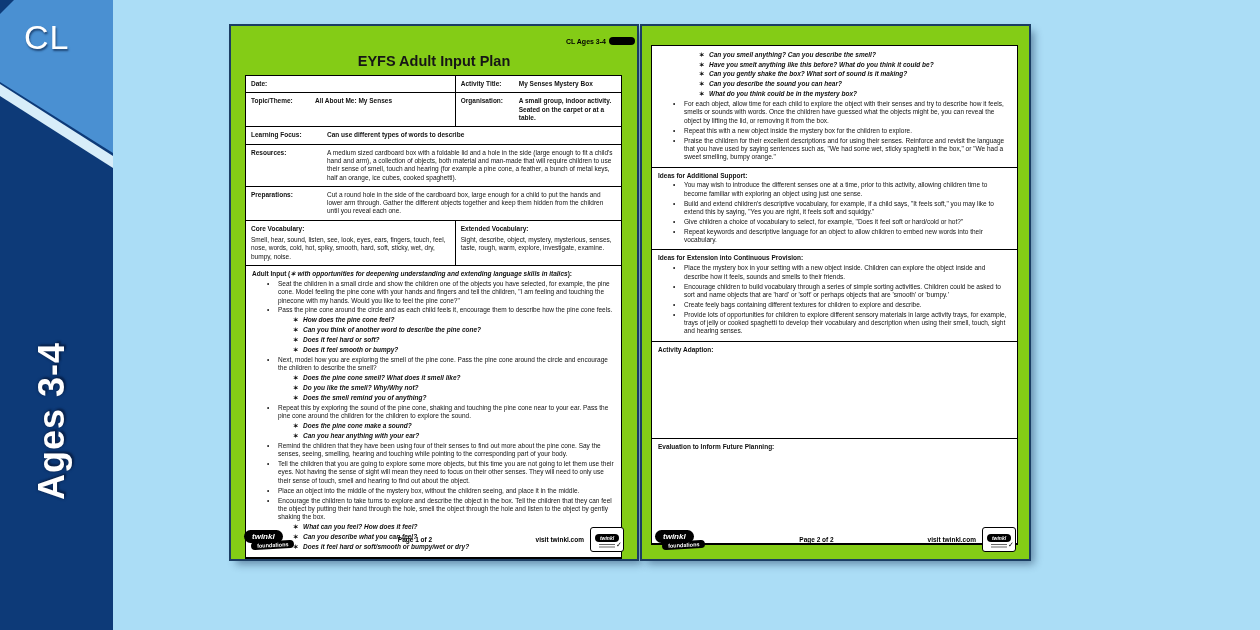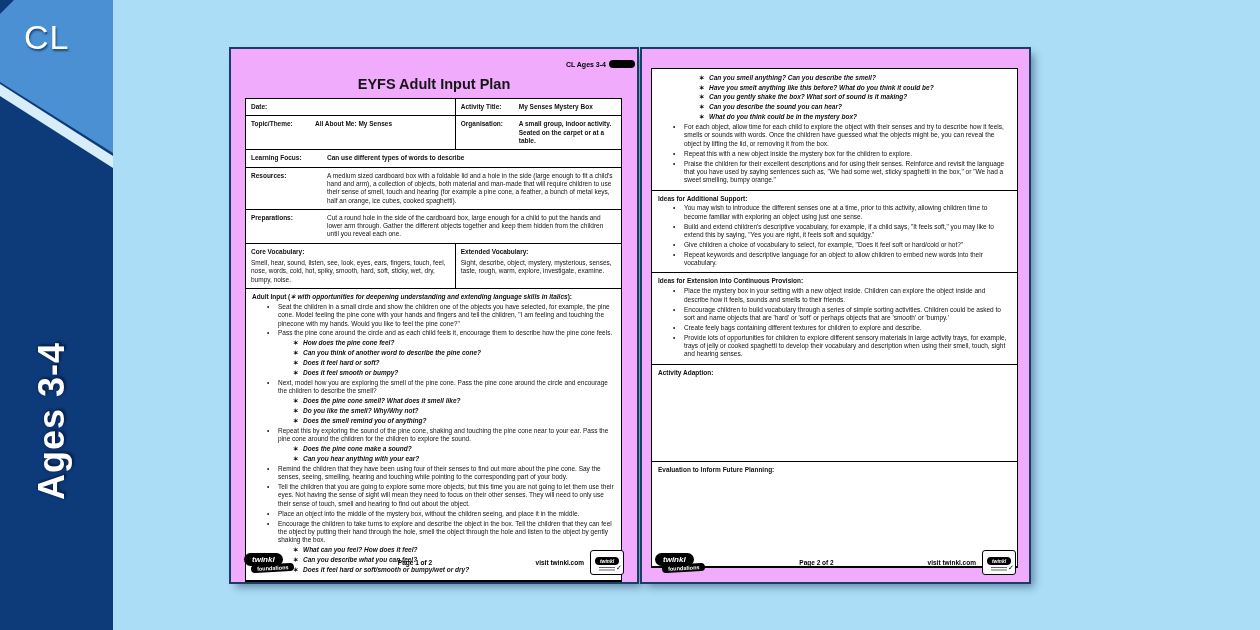--- a/index.html
+++ b/index.html
@@ -17,22 +17,22 @@
   .band-blue{position:absolute;inset:0;background:#4a90d2;
     clip-path:polygon(0 0,113px 0,113px 153px,0 82px);}
   .corner-tri{position:absolute;inset:0;background:#0d3a78;
     clip-path:polygon(0 0,14px 0,0 14px);}
   .cl-label{position:absolute;left:24px;top:18px;font-size:34px;font-weight:normal;color:#fff;
     letter-spacing:1px;text-shadow:1px 2px 2px rgba(8,32,70,.65);}
   .ages-label{position:absolute;left:-48px;top:400px;width:200px;text-align:center;
     transform:rotate(-90deg);font-size:36px;font-weight:bold;color:#fff;letter-spacing:1px;
     text-shadow:0 0 3px rgba(8,32,70,.95),2px 2px 2px rgba(8,32,70,.85);}
   
-  .page{position:absolute;top:26px;height:533px;background:#f0abfc;
-    box-shadow:0 0 0 2px #1b3d63, 5px 5px 8px rgba(10,35,70,.45);margin-top:23px;}
+  .page{position:absolute;top:26px;height:533px;background:#84cc16;
+    box-shadow:0 0 0 2px #1b3d63, 5px 5px 8px rgba(10,35,70,.45);}
   #page1{left:231px;width:406px;}
   #page2{left:642px;width:387px;}
   .corner-tag{position:absolute;top:11px;right:2px;display:flex;align-items:center;gap:3px;
     font-size:7px;font-weight:bold;color:#000;}
   .corner-pill{width:26px;height:8px;background:#000;border-radius:4px;}
   .doc-title{position:absolute;top:27px;left:0;right:0;text-align:center;
     font-size:14.5px;font-weight:bold;color:#161616;}
   
   .doc-table{position:absolute;border:1.3px solid #000;display:flex;flex-direction:column;
     font-size:6.5px;line-height:1.28;color:#111;background:#fff;}

